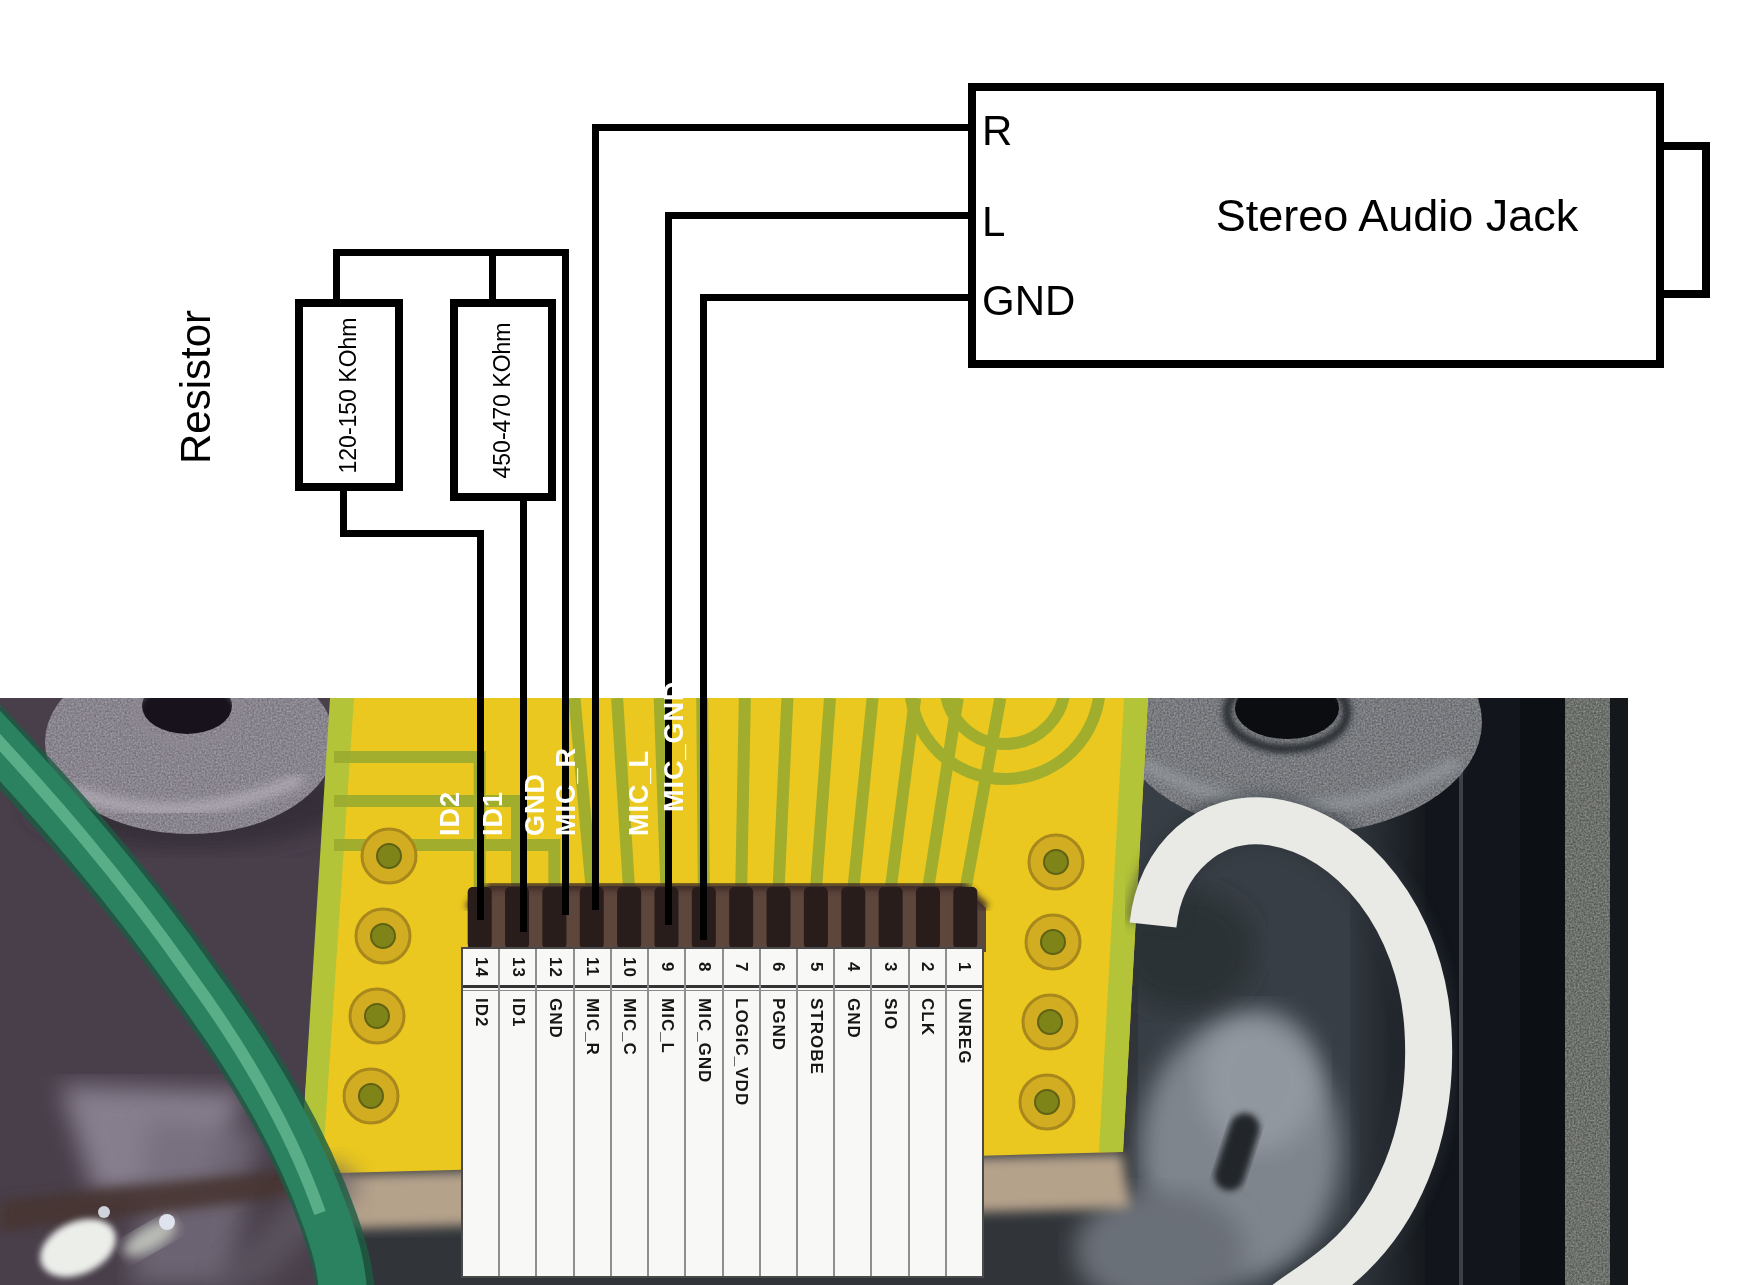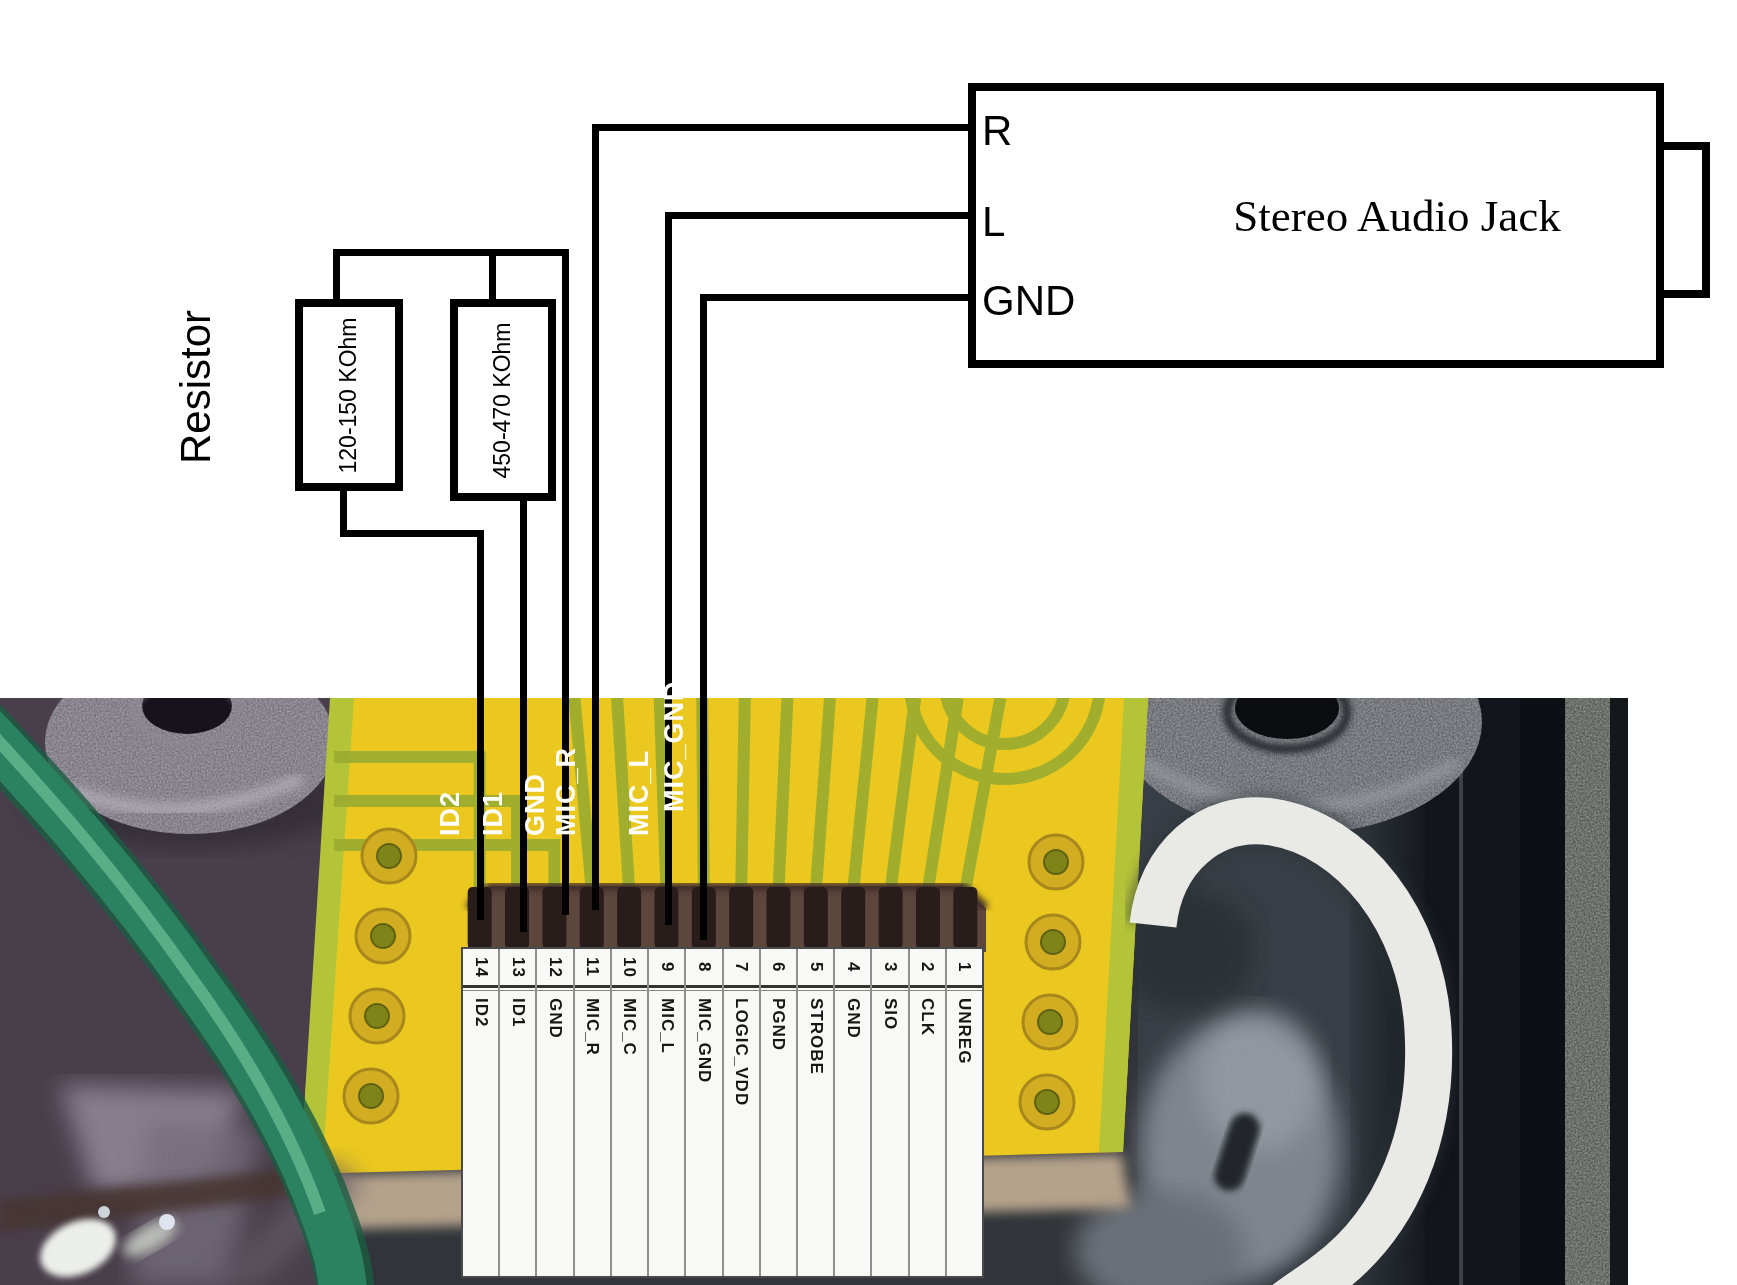--- a/index.html
+++ b/index.html
@@ -7,21 +7,21 @@
 
   
   .wire{position:absolute;background:#000;z-index:5;}
   .rbox{position:absolute;background:#fff;border:8px solid #000;z-index:6;
         display:flex;align-items:center;justify-content:center;}
   .rbox span{white-space:nowrap;transform:rotate(-90deg);font-size:23px;font-weight:500;color:#000;}
   .jackbox{position:absolute;left:968px;top:83px;width:680px;height:269px;background:#fff;border:8px solid #000;z-index:6;}
   .jacktab{position:absolute;left:1640px;top:142px;width:54px;height:140px;background:#fff;border:8px solid #000;z-index:5;}
   .jlabel{position:absolute;z-index:7;color:#000;font-size:42px;line-height:46px;font-weight:400;}
   .jtitle{position:absolute;left:1167px;top:191px;width:460px;text-align:center;z-index:7;color:#000;
-          font-size:45px;line-height:50px;font-weight:400;white-space:nowrap;font-family:Liberation Serif, serif;}
+          font-size:45px;line-height:50px;font-weight:400;white-space:nowrap;}
   .vtext{position:absolute;z-index:7;transform-origin:0 100%;transform:rotate(-90deg);white-space:nowrap;}
   .resistor-title{left:222px;top:412px;height:52px;line-height:52px;font-size:42px;font-weight:500;color:#000;}
 
   
   .photo{position:absolute;left:0;top:698px;width:1737px;height:587px;z-index:1;}
 
   
   .wlabel{position:absolute;z-index:6;transform-origin:0 100%;transform:rotate(-90deg);
           height:30px;line-height:30px;color:#fff;font-size:27px;font-weight:bold;letter-spacing:1px;white-space:nowrap;}
 

